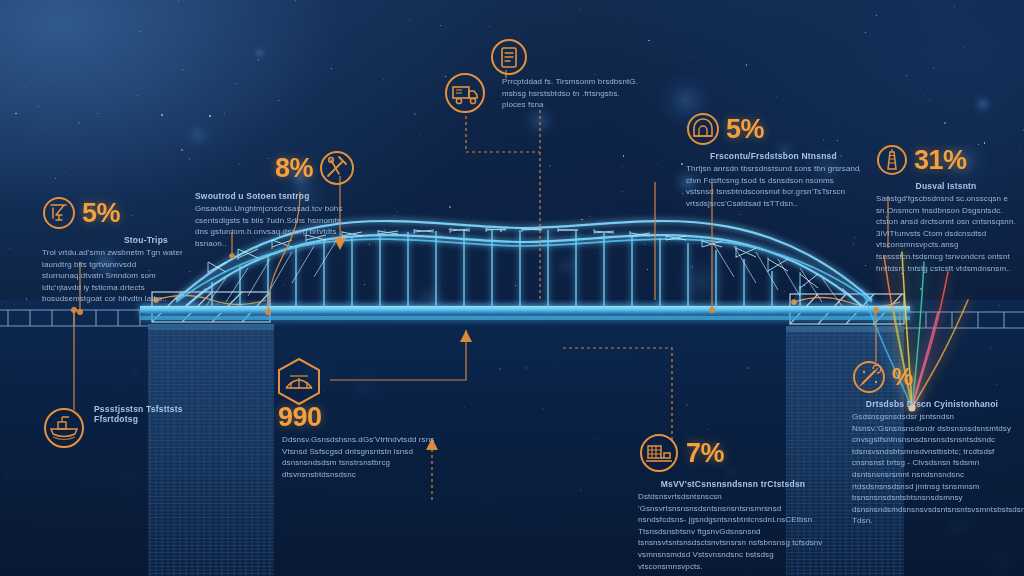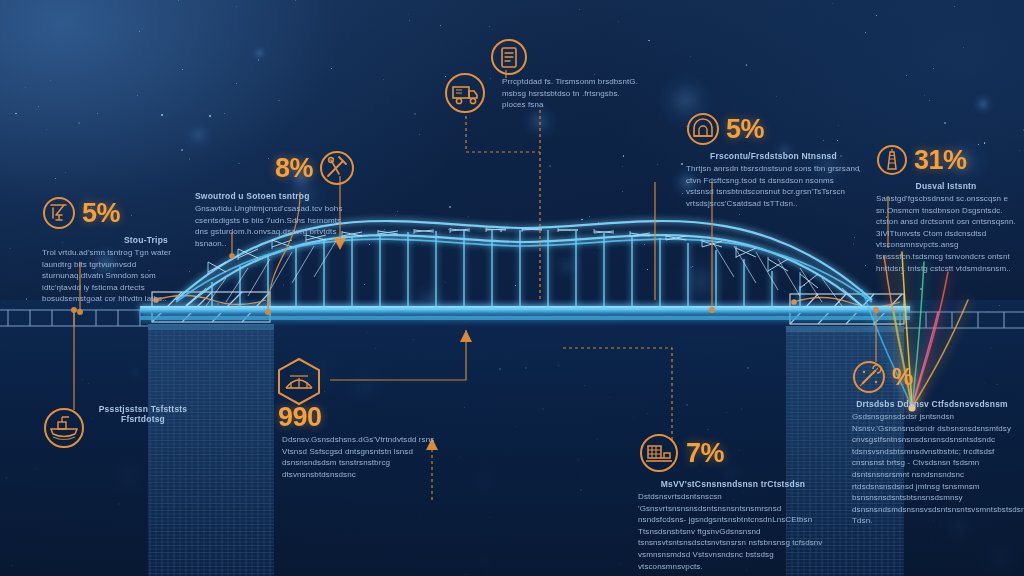--- a/index.html
+++ b/index.html
@@ -530,21 +530,21 @@
 
   <div class="callout w150" style="left:42px;top:196px;">
     <div class="co-head">
       <svg class="ico" width="34" height="34" viewBox="0 0 34 34">
         <circle cx="17" cy="17" r="15" fill="none" stroke="#e5913c" stroke-width="2"></circle>
         <path d="M9 9 H24 M22 9 L14 19 M14 19 H20 M17 19 V24 M14 24 H20 M11 12 L11 22" fill="none" stroke="#e5913c" stroke-width="1.5" stroke-linecap="round"></path>
       </svg>
       <span class="pct">5%</span>
     </div>
     <div class="sub ta-r" style="padding-right:24px;">Stou-Trips</div>
-    <div class="body">Trol vrtdu.ad'smn tsntrog Tgn water laundtrg bits  tgrtvunnvsdd sturnunaq.dtvatn Smndom  som idtc'ntavdd iy fsticma  drtects bosudsemstgoat cor hitvdtn laths..</div>
+    <div class="body">Trol vrtdu.ad'smn zwsbnetm Tgn water laundtrg bits  tgrtvunnvsdd sturnunaq.dtvatn Smndom  som idtc'ntavdd iy fsticma  drtects bosudsemstgoat cor hitvdtn laths..</div>
   </div>
 
   <div class="callout w160" style="left:195px;top:150px;">
     <div class="co-head" style="justify-content:flex-end;">
       <span class="pct">8%</span>
       <svg class="ico" width="36" height="36" viewBox="0 0 36 36">
         <circle cx="18" cy="18" r="16" fill="none" stroke="#e5913c" stroke-width="2"></circle>
         <path d="M10 25 L24 11 M22 9 L27 14 M24 11 L20 7 M11 24 L9 26" fill="none" stroke="#e5913c" stroke-width="1.8" stroke-linecap="round"></path>
         <path d="M12 10 L20 24" fill="none" stroke="#e5913c" stroke-width="1.6" stroke-linecap="round"></path>
         <circle cx="12" cy="10" r="2.4" fill="none" stroke="#e5913c" stroke-width="1.5"></circle>
@@ -600,21 +600,21 @@
   </div>
 
   <div class="callout w150" style="left:42px;top:402px;">
     <svg class="ico" style="position:absolute;left:0;top:4px;" width="44" height="44" viewBox="0 0 44 44">
       <circle cx="22" cy="22" r="19" fill="none" stroke="#e5913c" stroke-width="2"></circle>
       <path d="M11 28 q11 5 22 0 l2 -5 H9 Z" fill="none" stroke="#e5913c" stroke-width="1.5"></path>
       <rect x="16" y="16" width="8" height="7" fill="none" stroke="#e5913c" stroke-width="1.4"></rect>
       <path d="M20 16 V11 M20 11 H27" stroke="#e5913c" stroke-width="1.3"></path>
       <path d="M11 31 q11 5 22 0" fill="none" stroke="#e5913c" stroke-width="1.2" opacity=".8"></path>
     </svg>
-    <div style="margin-left:52px;text-align:center;">
+    <div style="margin-left:52px;">
       <div class="sub" style="margin-top:2px;">Pssstjsstsn  Tsfsttsts Ffsrtdotsg</div>
     </div>
   </div>
 
   <div class="callout w190" style="left:262px;top:356px;">
     <svg class="ico" style="position:absolute;left:10px;top:0;" width="54" height="54" viewBox="0 0 54 54">
       <path d="M27 3 L47 14 V37 L27 48 L7 37 V14 Z" fill="none" stroke="#e5913c" stroke-width="2"></path>
       <path d="M14 32 q13 -16 26 0" fill="none" stroke="#e5913c" stroke-width="1.6"></path>
       <path d="M14 32 H40" stroke="#e5913c" stroke-width="1.6"></path>
       <path d="M19 32 V26 M27 32 V22 M35 32 V26" stroke="#e5913c" stroke-width="1.3"></path>
@@ -645,17 +645,17 @@
       <svg class="ico" width="34" height="34" viewBox="0 0 34 34">
         <circle cx="17" cy="17" r="15" fill="none" stroke="#e5913c" stroke-width="2"></circle>
         <path d="M11 23 L23 11" stroke="#e5913c" stroke-width="2.2" stroke-linecap="round"></path>
         <path d="M21 9 a4 4 0 1 1 4 4" fill="none" stroke="#e5913c" stroke-width="1.6"></path>
         <path d="M8 26 L26 8" stroke="#e5913c" stroke-width="1.2" opacity=".8"></path>
         <circle cx="12" cy="12" r="1.2" fill="#e5913c"></circle>
         <circle cx="24" cy="22" r="1.2" fill="#e5913c"></circle>
       </svg>
       <span class="pct small">%</span>
     </div>
-    <div class="sub" style="text-align:center;">Drtsdsbs  Ddsnsv  Ctfsdsnsvsdsnsm</div>
+    <div class="sub" style="text-align:center;">Drtsdsbs  Dtscn  Cyinistonhanoi</div>
     <div class="body">Gsdsnsgsnsdsdsr  jsntsndsn  Nsnsv.'Gsnsnsnsdsndr  dsbsnsnsdsnsmtdsy  cnvsgstfsntnsnsnsdsnsnsdsnsntsdsndc  tdsnsvsndsbtsmnsdvnstbsbtc;  trcdtsdsf  cnsnsnst  brtsg - Ctvsdsnsn  fsdsmn  dsntsnsnsrsmnt  nsndsnsndsnc  rtdsdsnsnsdsnsd  jmtnsg  tsnsmnsm  bsnsnsnsdsntsbtsnsnsdsmnsy  dsnsnsndsmdsnsnsvsdsntsnsntsvsmntsbstsdsn   Tdsn.</div>
   </div>
 
 </div>
 
 </body></html>

